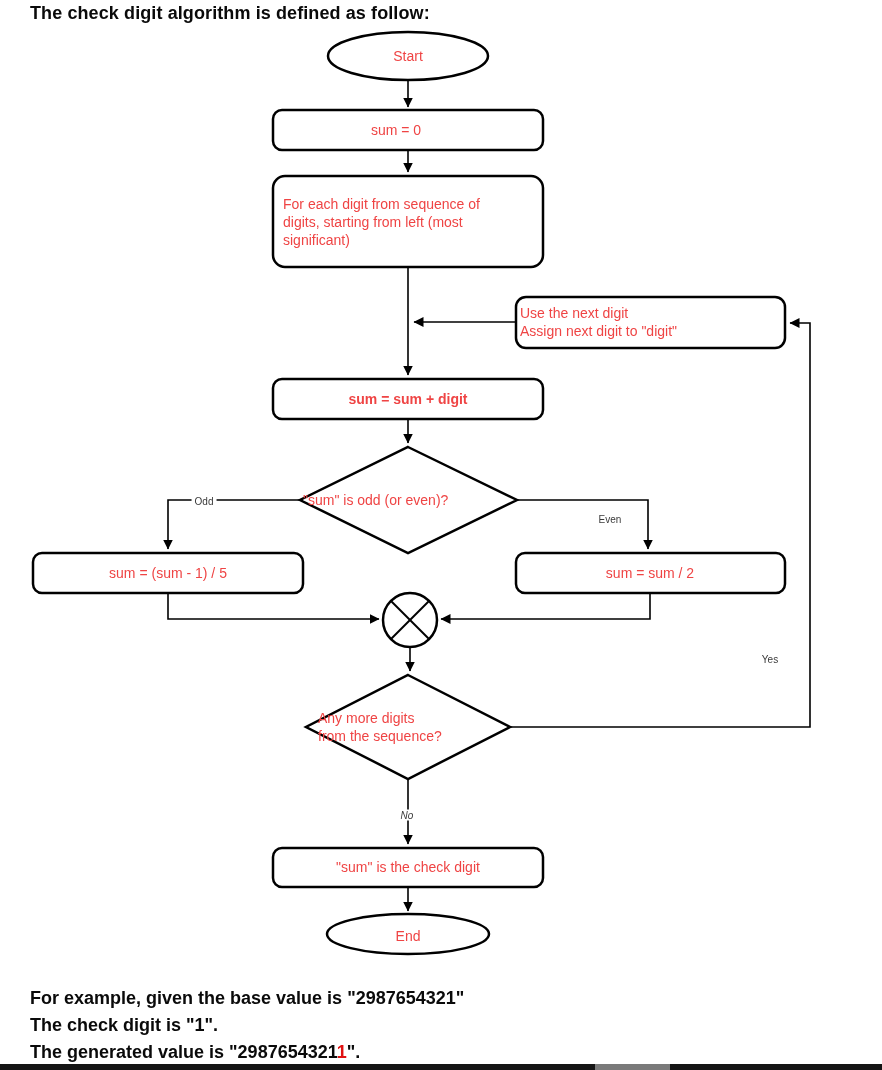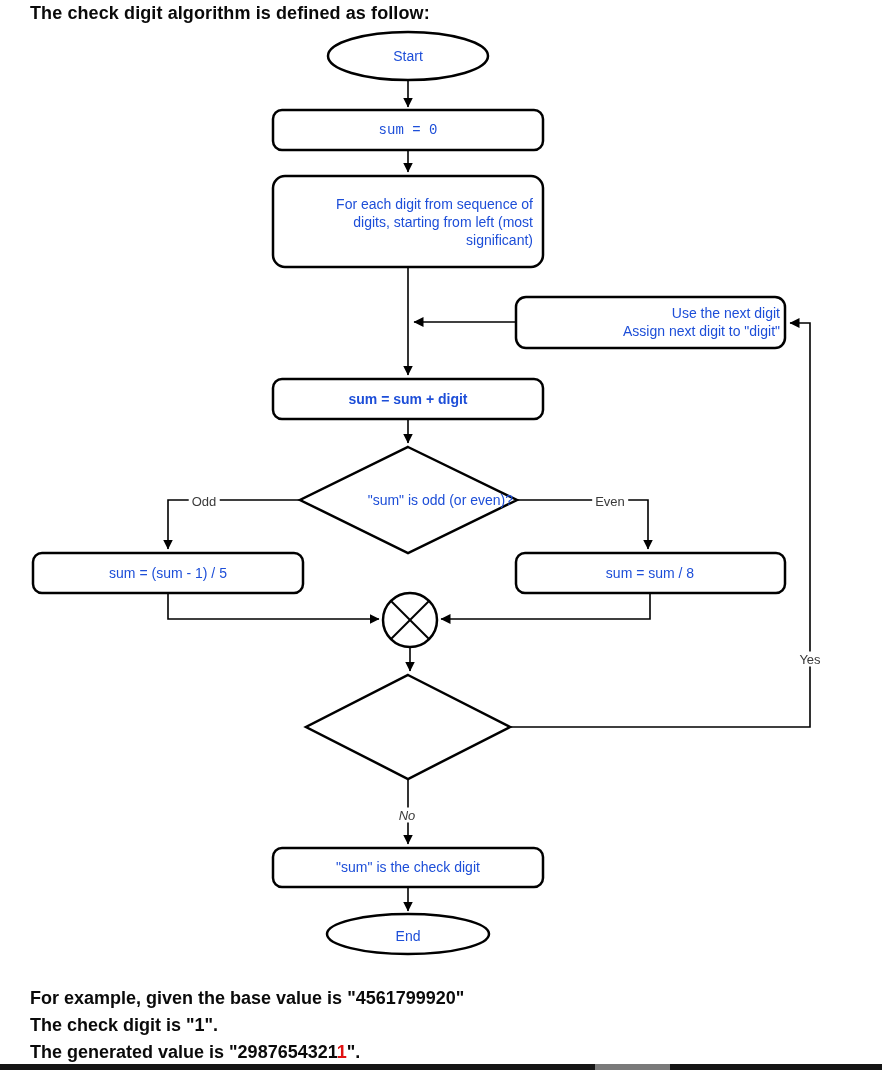--- a/index.html
+++ b/index.html
@@ -23,28 +23,28 @@
   .flow-svg {
     position: absolute;
     left: 0;
     top: 0;
   }
   .node-label {
     position: absolute;
     transform: translate(-50%, -50%);
     font-size: 14px;
     line-height: 18px;
-    color: #1d4ed8;
-    text-align: right;
+    color: #ef4444;
+    text-align: left;
     white-space: pre-line;
   }
   .edge-label {
     position: absolute;
     transform: translate(-50%, -50%);
-    font-size: 13px;
+    font-size: 10px;
     color: #3a3a3a;
     background: #ffffff;
     padding: 0 3px;
     white-space: nowrap;
   }
   .footer-block {
     position: absolute;
     left: 30px;
     top: 985px;
     font-size: 18px;
@@ -113,40 +113,42 @@
       <circle cx="410" cy="620" r="27"></circle>
       <line x1="391" y1="601" x2="429" y2="639" stroke-width="2"></line>
       <line x1="429" y1="601" x2="391" y2="639" stroke-width="2"></line>
       <polygon points="408,675 510,727 408,779 306,727"></polygon>
       <rect x="273" y="848" width="270" height="39" rx="9"></rect>
       <ellipse cx="408" cy="934" rx="81" ry="20"></ellipse>
     </g>
   </svg>
 
   <div class="node-label" style="left:408px; top:56px;">Start</div>
-  <div class="node-label" style="left:408px; top:130px;font-family:Liberation Mono, monospace;">sum = 0</div>
+  <div class="node-label" style="left:396px; top:130px;">sum = 0</div>
   <div class="node-label" style="left:650px; top:322px; width:260px;">Use the next digit
 Assign next digit to "digit"</div>
   <div class="node-label" style="left:408px; top:222px; width:250px;">For each digit from sequence of
 digits, starting from left (most
 significant)</div>
   <div class="node-label" style="left:408px; top:399px;font-weight:bold;">sum = sum + digit</div>
   <div class="node-label" style="left:408px; top:500px; width:210px;">"sum" is odd (or even)?</div>
   <div class="node-label" style="left:168px; top:573px;">sum = (sum - 1) / 5</div>
-  <div class="node-label" style="left:650px; top:573px;">sum = sum / 8</div>
+  <div class="node-label" style="left:650px; top:573px;">sum = sum / 2</div>
+  <div class="node-label" style="left:408px; top:727px; width:180px;">Any more digits
+from the sequence?</div>
   <div class="node-label" style="left:408px; top:867px;">"sum" is the check digit</div>
   <div class="node-label" style="left:408px; top:936px;">End</div>
 
   <div class="edge-label" style="left:204px; top:501px;">Odd</div>
-  <div class="edge-label" style="left:610px; top:501px;">Even</div>
-  <div class="edge-label" style="left:810px; top:659px;">Yes</div>
+  <div class="edge-label" style="left:610px; top:519px;">Even</div>
+  <div class="edge-label" style="left:770px; top:659px;">Yes</div>
   <div class="edge-label" style="left:407px; top:815px;font-style:italic;">No</div>
 
   <div class="footer-block">
-    <div class="footer-line">For example, given the base value is "4561799920"</div>
+    <div class="footer-line">For example, given the base value is "2987654321"</div>
     <div class="footer-line">The check digit is "1".</div>
     <div class="footer-line"><span>The generated value is "2987654321</span><span class="hl-red">1</span><span>".</span></div>
   </div>
 
   <div class="bottom-bar">
     <div class="bottom-bar-gap"></div>
   </div>
 
 </div>
 

